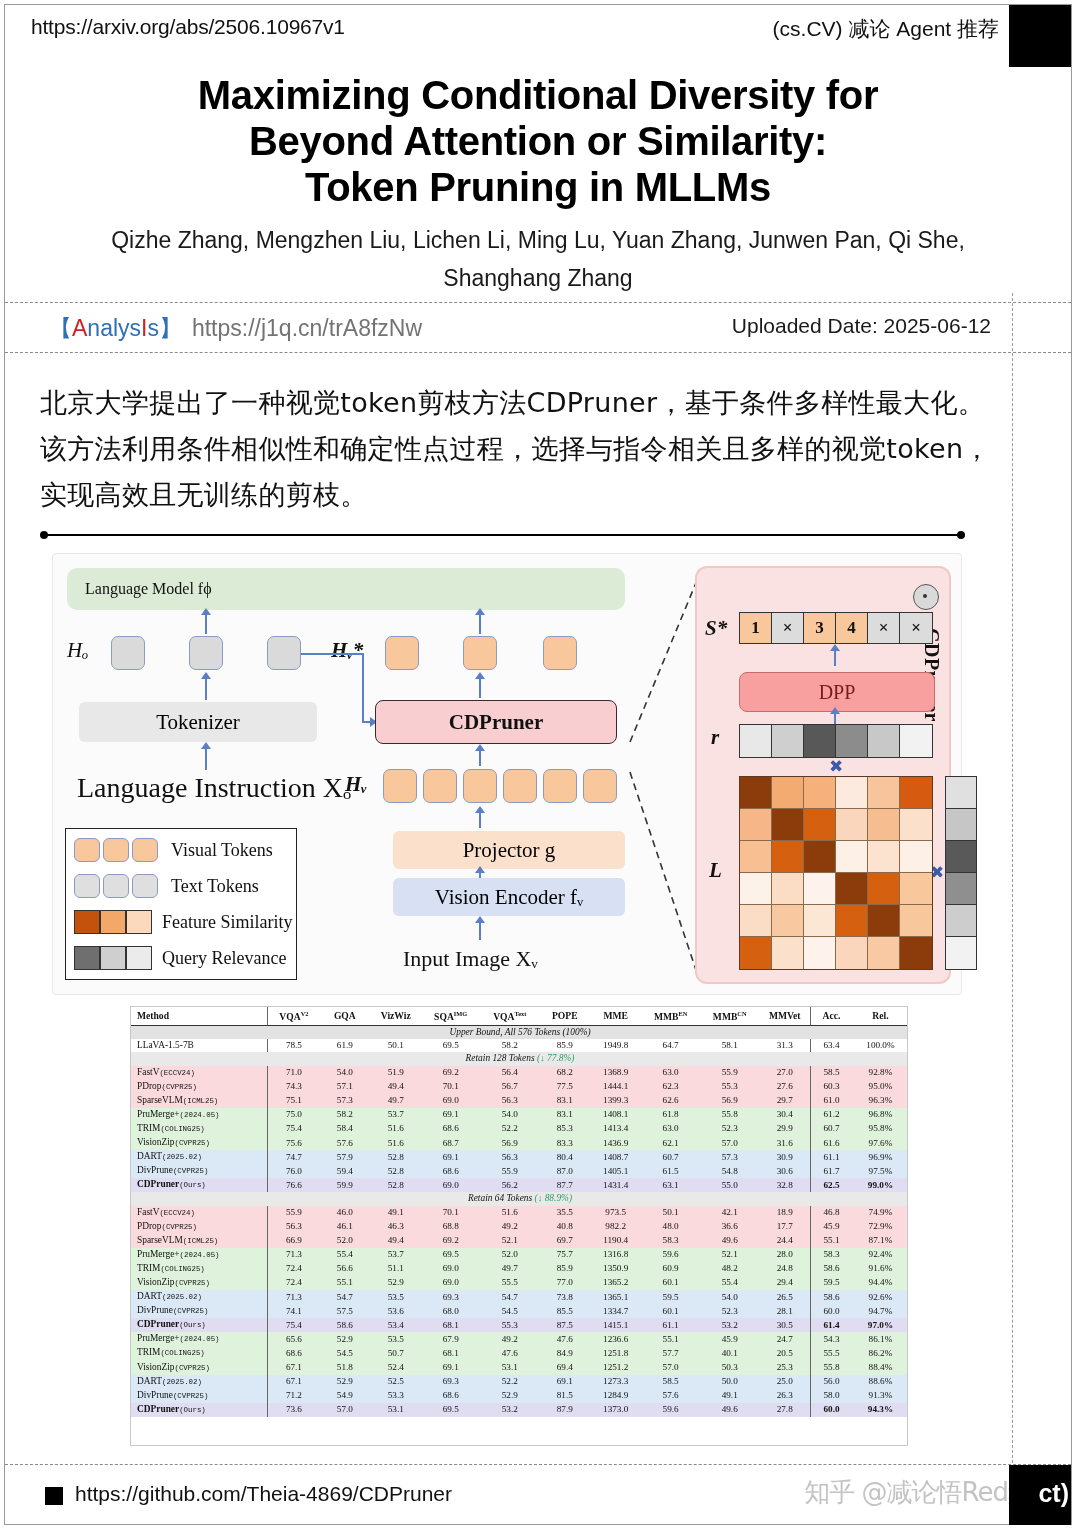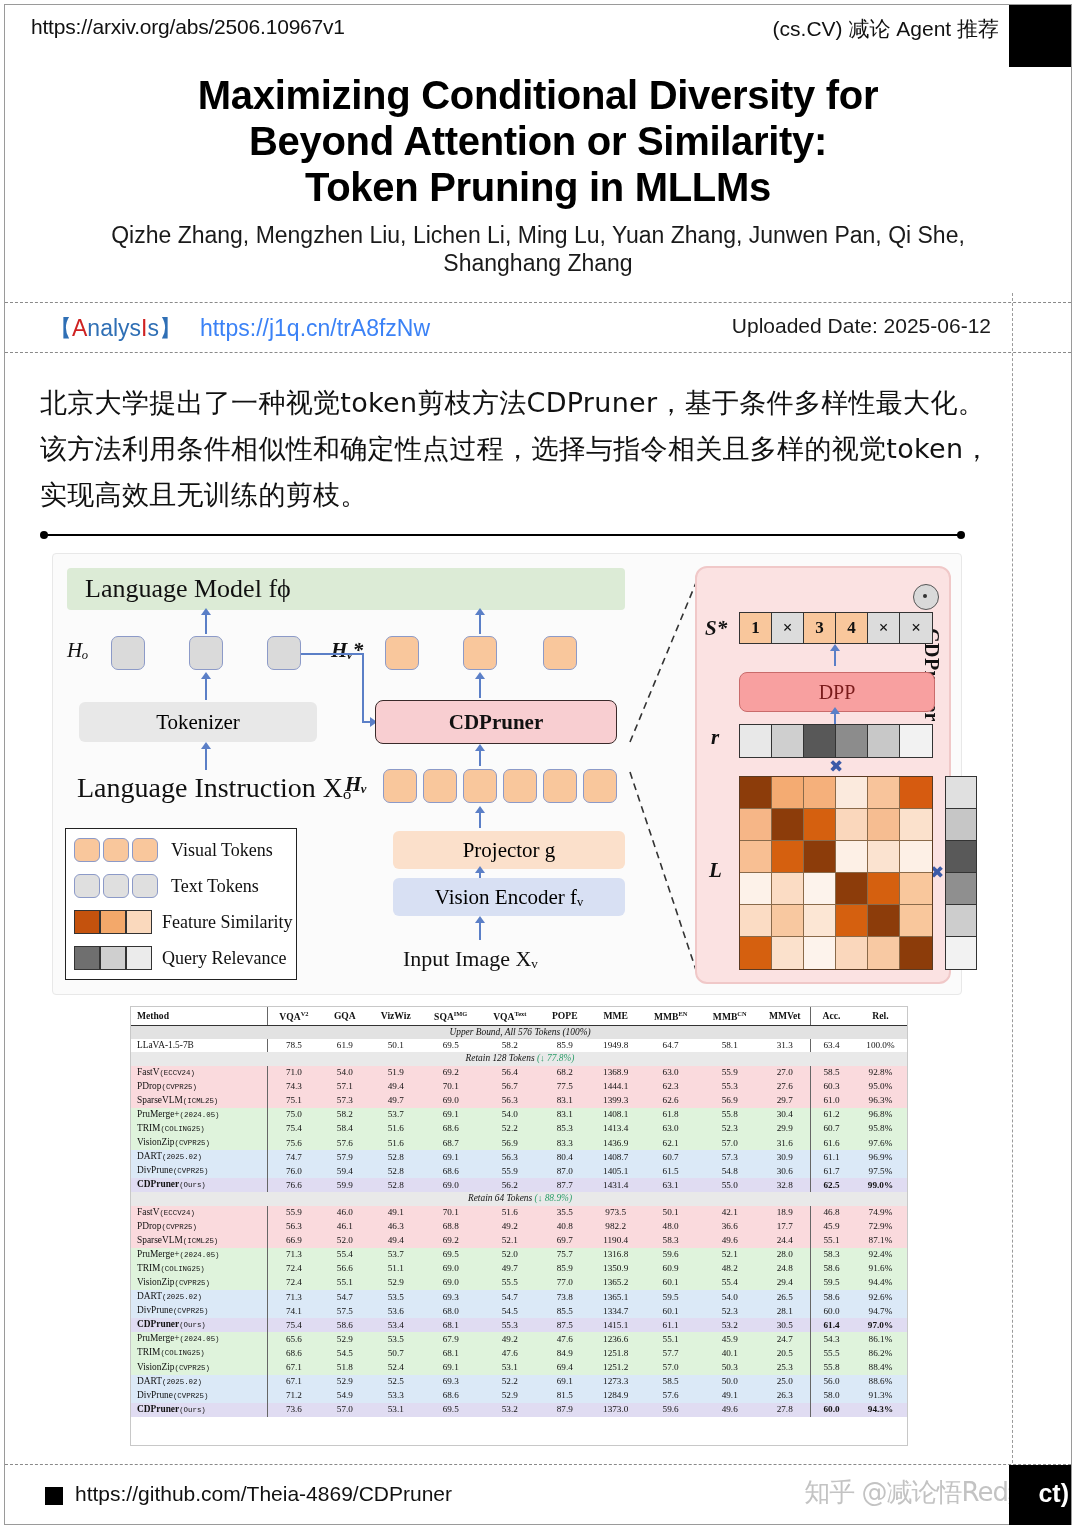--- a/index.html
+++ b/index.html
@@ -43,35 +43,35 @@
     position:absolute;left:5px;top:63px;width:1066px;height:240px;
     border-bottom:1px dashed #8a8a8a;box-sizing:border-box;
   }
   .title{
     position:absolute;left:0;top:9px;width:1066px;
     text-align:center;font-weight:bold;font-size:40px;line-height:46px;
     color:#000;letter-spacing:-.3px;
   }
   .authors{
     position:absolute;left:50px;top:158px;width:966px;
-    text-align:center;font-size:23px;line-height:28px;color:#1a1a1a;
+    text-align:center;font-size:23px;line-height:38px;color:#1a1a1a;
   }
 
   
   .analysisbar{
     position:absolute;left:5px;top:305px;width:1066px;height:48px;
     border-bottom:1px dashed #8a8a8a;box-sizing:border-box;
   }
   .an-left{
     position:absolute;left:44px;top:8px;font-size:23px;white-space:nowrap;
   }
   .an-left .brk{color:#2f6fb5;}
   .an-left .hot{color:#cf2222;}
   .an-left .mid{color:#2f6fb5;}
-  .an-left .lnk{color:#3b82f6;margin-left:18px;}
+  .an-left .lnk{color:#737373;margin-left:10px;}
   .an-right{
     position:absolute;right:80px;top:9px;font-size:21px;color:#1a1a1a;
   }
 
   
   .vrule{
     position:absolute;left:1012px;top:293px;width:0;height:1170px;
     border-left:1px dashed #9a9a9a;
   }
 
@@ -98,22 +98,22 @@
   }
   .fig-left{position:absolute;left:0;top:0;width:588px;height:440px;}
   .fig-right{
     position:absolute;left:642px;top:12px;width:256px;height:418px;
     background:#fbe2e2;border:2px solid #f0c8c8;border-radius:12px;
     box-sizing:border-box;
   }
 
   .box{position:absolute;box-sizing:border-box;display:flex;align-items:center;justify-content:center;
        font-family:"Liberation Serif","DejaVu Serif",serif;}
-  .lm-box{left:14px;top:14px;width:558px;height:42px;background:#dcebd6;border-radius:4px;
-          font-size:26px;color:#111;justify-content:flex-start;padding-left:18px;}
+  .lm-box{left:14px;top:14px;width:558px;height:42px;background:#dcebd6;border-radius:10px;
+          font-size:16px;color:#111;justify-content:flex-start;padding-left:18px;}
   .tok-box{left:26px;top:148px;width:238px;height:40px;background:#e8e8e8;border-radius:6px;font-size:21px;}
   .cdp-box{left:322px;top:146px;width:242px;height:44px;background:#f8ced1;border:1.5px solid #3a2a2a;
            border-radius:8px;font-size:21px;font-weight:bold;color:#111;}
   .proj-box{left:340px;top:277px;width:232px;height:38px;background:#fbe0cb;border-radius:6px;font-size:21px;}
   .venc-box{left:340px;top:324px;width:232px;height:38px;background:#d8e0f3;border-radius:6px;font-size:21px;}
 
   .lbl{position:absolute;font-family:"Liberation Serif","DejaVu Serif",serif;color:#111;}
   .lbl-hq{left:14px;top:84px;font-size:21px;font-weight:normal;font-style:italic;}
   .lbl-hvs{left:278px;top:84px;font-size:21px;font-weight:bold;font-style:italic;}
   .lbl-li{left:24px;top:218px;font-size:28px;}

